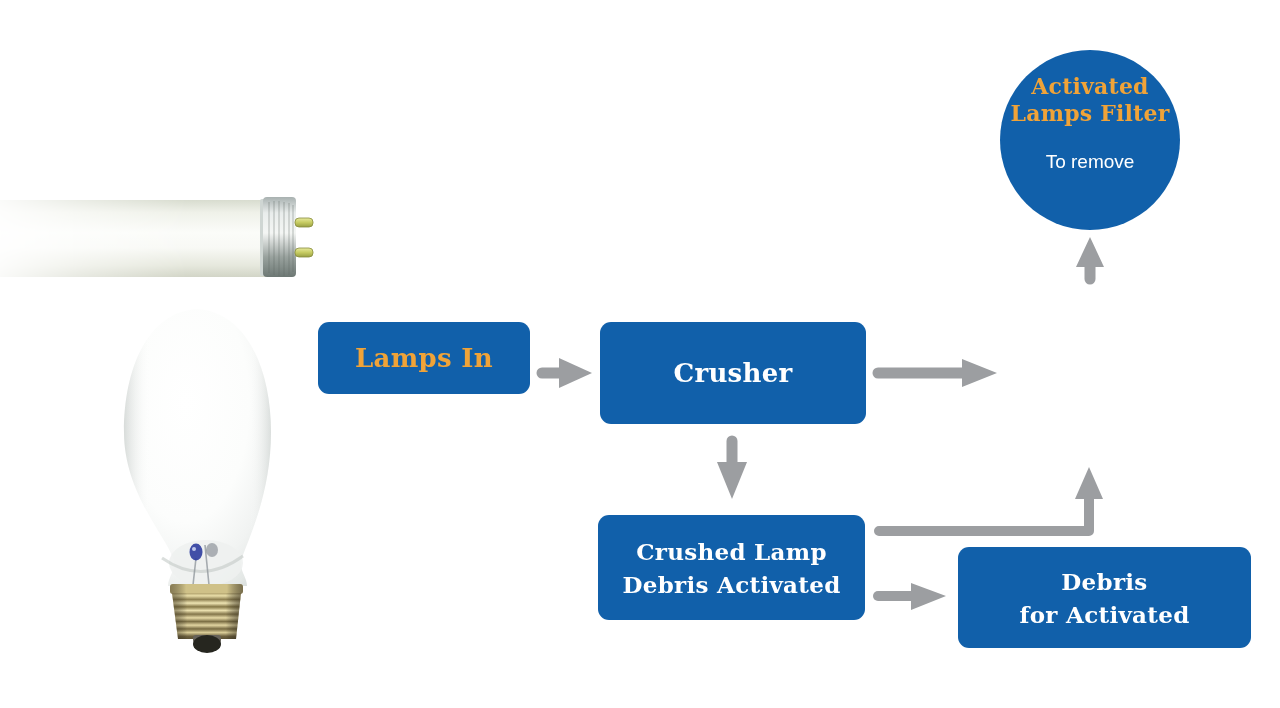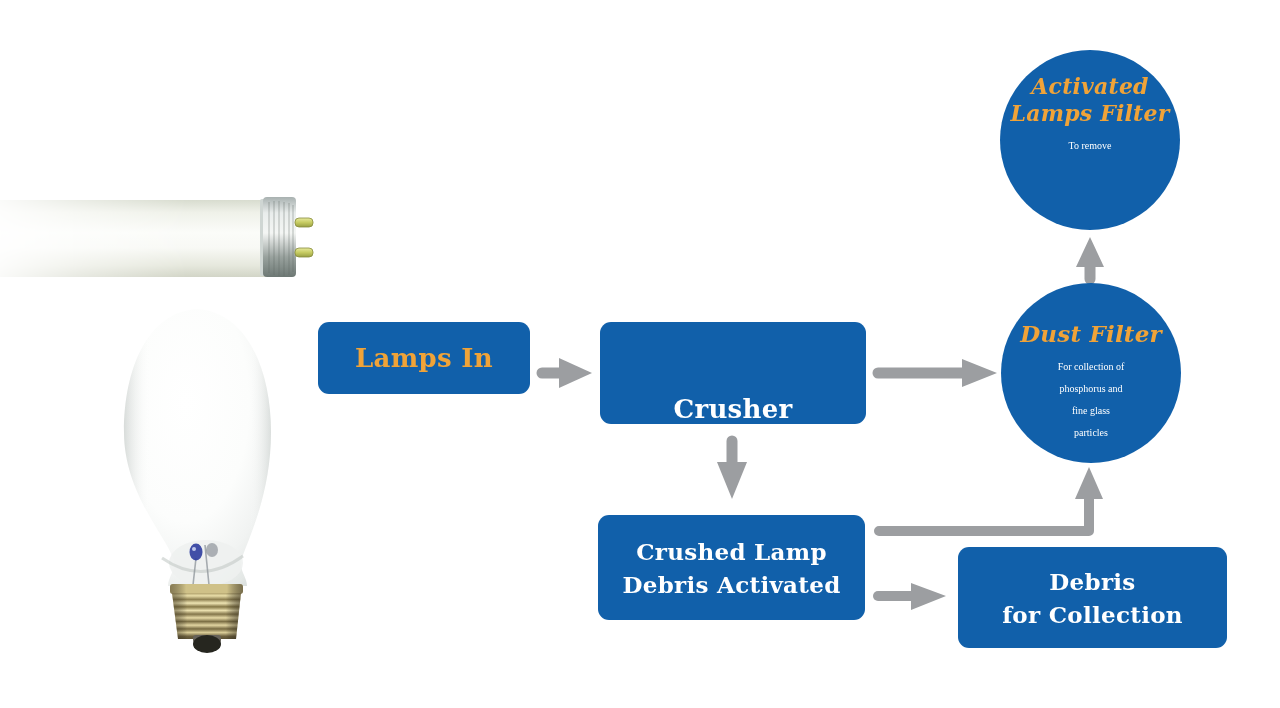--- a/index.html
+++ b/index.html
@@ -18,40 +18,40 @@
     position:absolute;background:var(--node-blue);border-radius:11px;
     display:flex;flex-direction:column;align-items:center;justify-content:center;
     text-align:center;color:var(--text-white);
   }
   .slab{
     font-family:"DejaVu Serif","Liberation Serif",serif;
     font-weight:700;letter-spacing:.3px;
   }
   #node-lamps-in{left:318px;top:322px;width:212px;height:72px;}
   #node-lamps-in .slab{color:var(--accent-orange);font-size:26px;}
-  #node-crusher{left:600px;top:322px;width:266px;height:102px;justify-content:flex-end;}
+  #node-crusher{left:600px;top:322px;width:266px;height:102px;}
   #node-crusher .slab{font-size:26px;}
   #node-crushed{left:598px;top:515px;width:267px;height:105px;}
   #node-crushed .slab{font-size:23px;line-height:33px;}
-  #node-debris{left:958px;top:547px;width:269px;height:101px;}
+  #node-debris{left:958px;top:547px;width:293px;height:101px;}
   #node-debris .slab{font-size:23px;line-height:33px;}
   .slab span{display:block;}
 
   .circle{
     position:absolute;width:180px;height:180px;border-radius:50%;
     background:var(--node-blue);color:var(--text-white);text-align:center;
   }
   .circle .title{
     font-family:"DejaVu Serif","Liberation Serif",serif;font-weight:700;
-    color:var(--accent-orange);letter-spacing:.2px;font-style:italic;
+    color:var(--accent-orange);letter-spacing:.2px;
   }
   .circle .title span{display:block;}
   .circle .desc{
-    font-family:Liberation Serif, serif;
-    font-size:10px;line-height:22px;margin-top:8px;
+    font-family:Liberation Sans, sans-serif;
+    font-size:19px;line-height:22px;margin-top:24px;
   }
   .circle .desc span{display:block;}
   #node-dust{left:1001px;top:283px;padding-top:37px;}
   #node-dust .title{font-size:23px;line-height:28px;}
   #node-acf{left:1000px;top:50px;padding-top:23px;}
   #node-acf .title{font-size:22px;line-height:27px;}
 
   
   #arrows{position:absolute;left:0;top:0;pointer-events:none;}
   .arrow-shaft{stroke:var(--arrow-gray);fill:none;stroke-width:11;stroke-linecap:round;}
@@ -216,33 +216,24 @@
   <div class="node" id="node-crushed">
     <div class="slab">
       <span>Crushed Lamp</span>
       <span>Debris Activated</span>
     </div>
   </div>
 
   <div class="node" id="node-debris">
     <div class="slab">
       <span>Debris</span>
-      <span>for Collection</span>
-    </div>
-  </div>
-
-  <div class="circle" id="node-dust">
-    <div class="title">Dust Filter</div>
-    <div class="desc">
-      <span>For collection of</span>
-      <span>phosphorus and</span>
-      <span>fine glass</span>
-      <span>particles</span>
-    </div>
-  </div>
+      <span>for Activated</span>
+    </div>
+  </div>
+
 
   <div class="circle" id="node-acf">
     <div class="title">
       <span>Activated</span>
       <span>Lamps Filter</span>
     </div>
     <div class="desc">
       <span>To remove</span>
     </div>
   </div>

